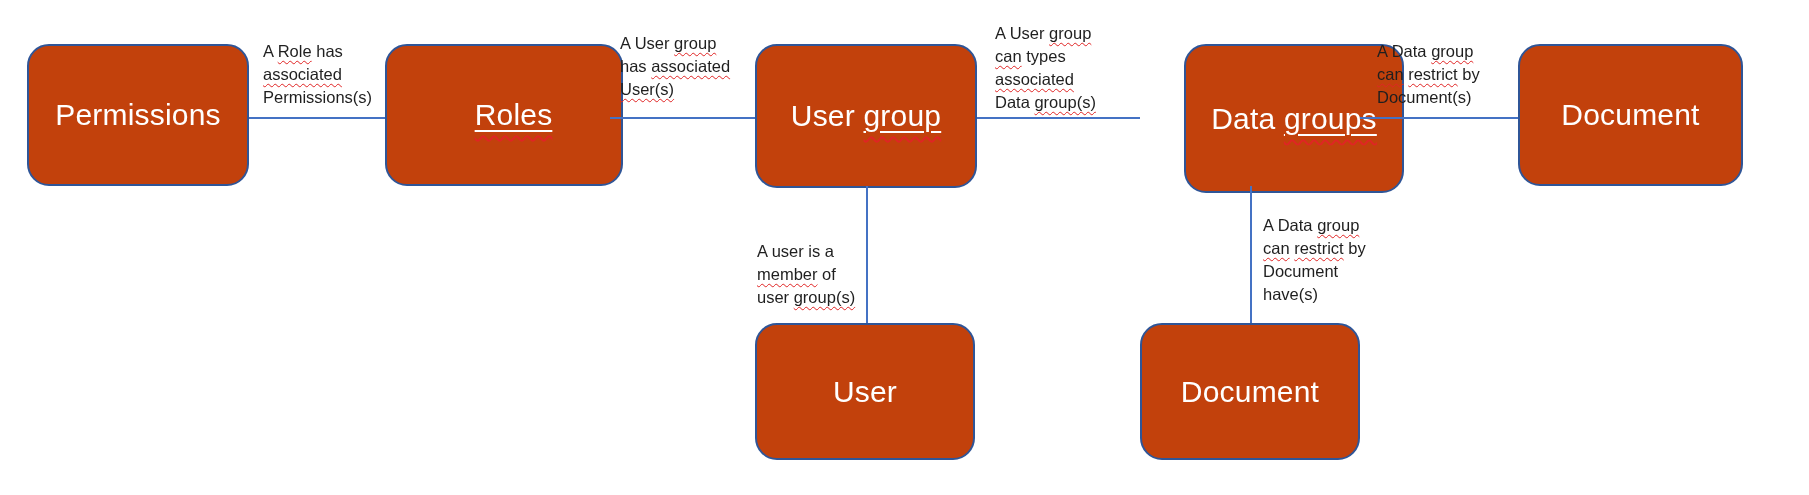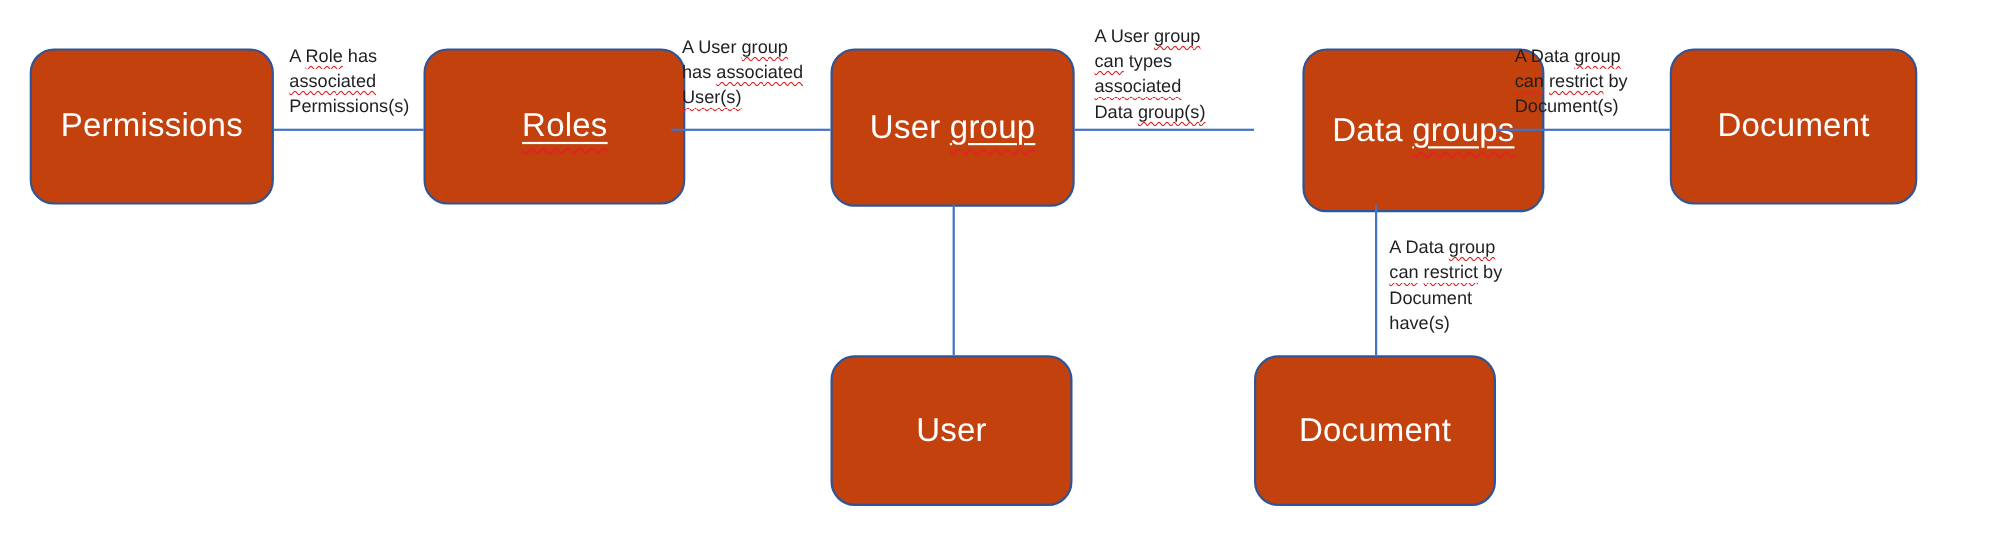--- a/index.html
+++ b/index.html
@@ -113,19 +113,24 @@
       <div><span>A User </span><span class="sq"><span>group</span></span></div>
       <div><span class="sq"><span>can</span></span><span> types</span></div>
       <div><span class="sq"><span>associated</span></span></div>
       <div><span>Data </span><span class="sq"><span>group(s)</span></span></div>
     </div>
     <div class="rel-label" style="left: 1377px; top: 40px;">
       <div><span>A Data </span><span class="sq"><span>group</span></span></div>
       <div><span class="sq"><span>can</span></span><span> </span><span class="sq"><span>restrict</span></span><span> by</span></div>
       <div><span>Document(s)</span></div>
     </div>
+    <div class="rel-label" style="left: 757px; top: 240px;">
+      <div><span>A user is a</span></div>
+      <div><span class="sq"><span>member</span></span><span> of</span></div>
+      <div><span>user </span><span class="sq"><span>group(s)</span></span></div>
+    </div>
     <div class="rel-label" style="left: 1263px; top: 214px;">
       <div><span>A Data </span><span class="sq"><span>group</span></span></div>
       <div><span class="sq"><span>can</span></span><span> </span><span class="sq"><span>restrict</span></span><span> by</span></div>
       <div><span>Document</span></div>
       <div><span>have(s)</span></div>
     </div>
   </div>
 
 </body></html>

